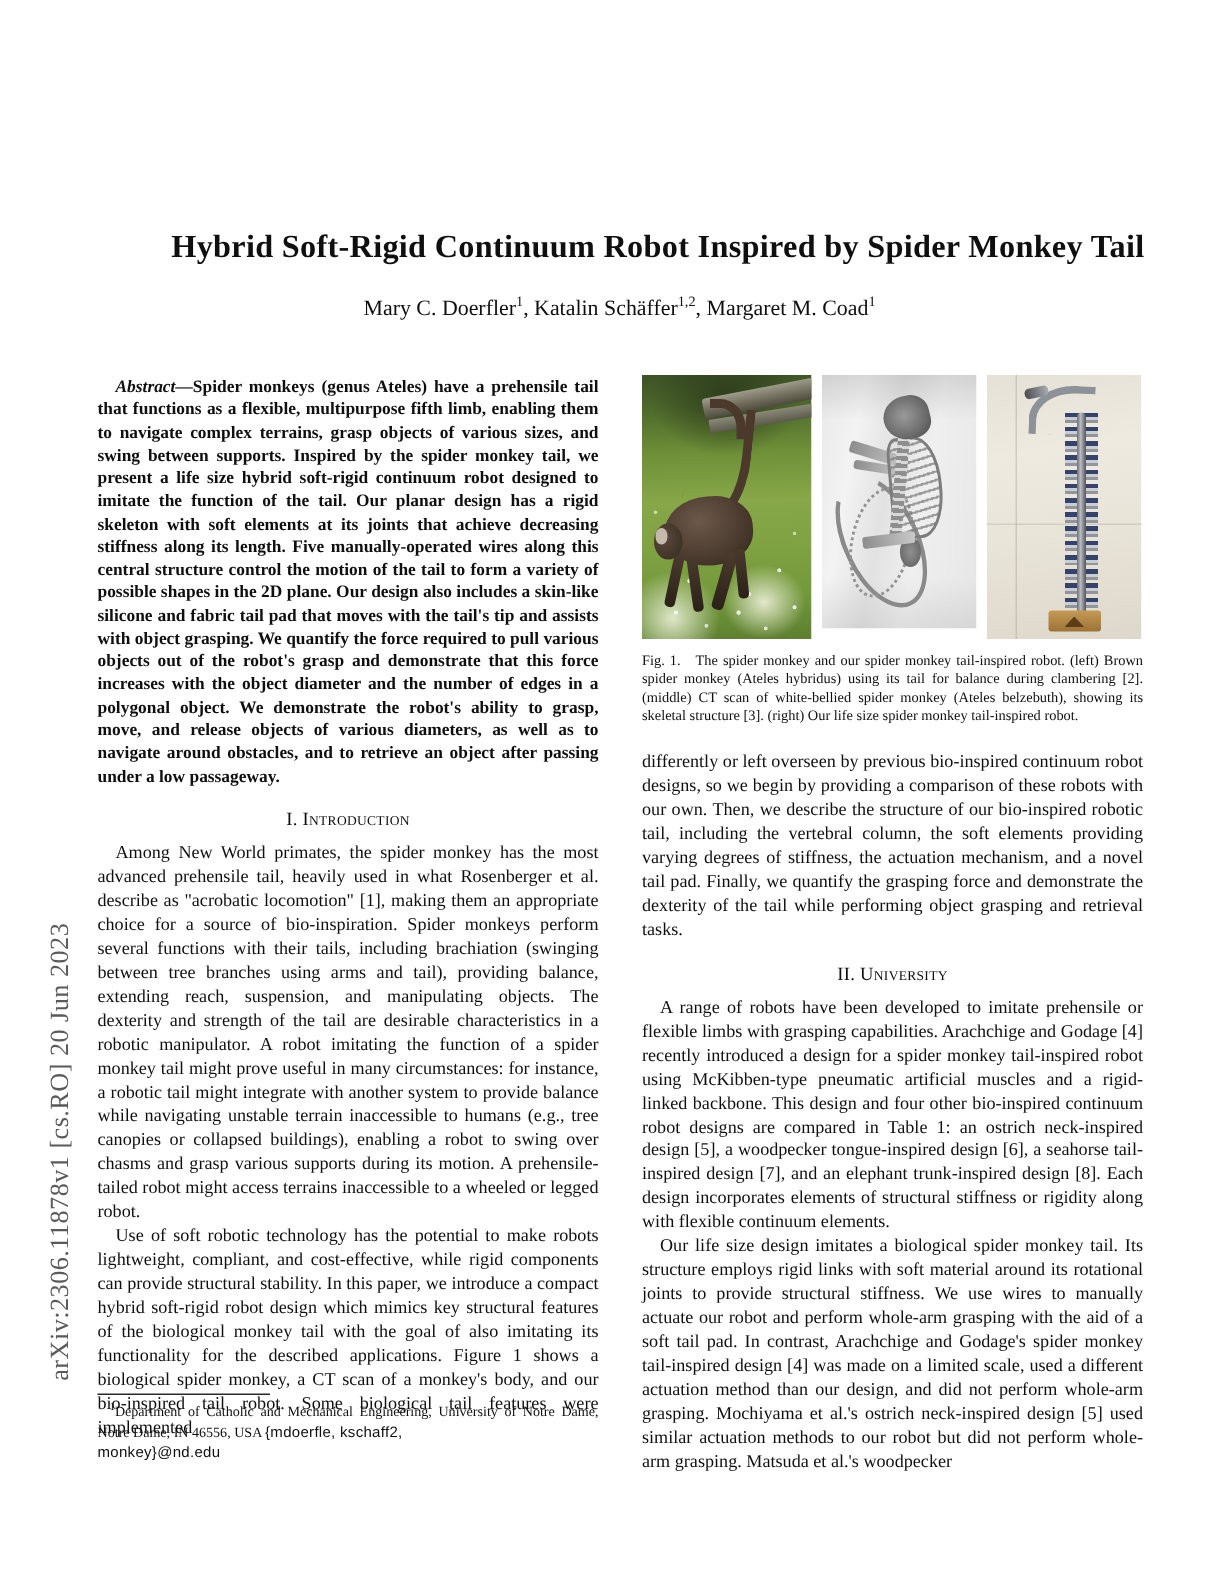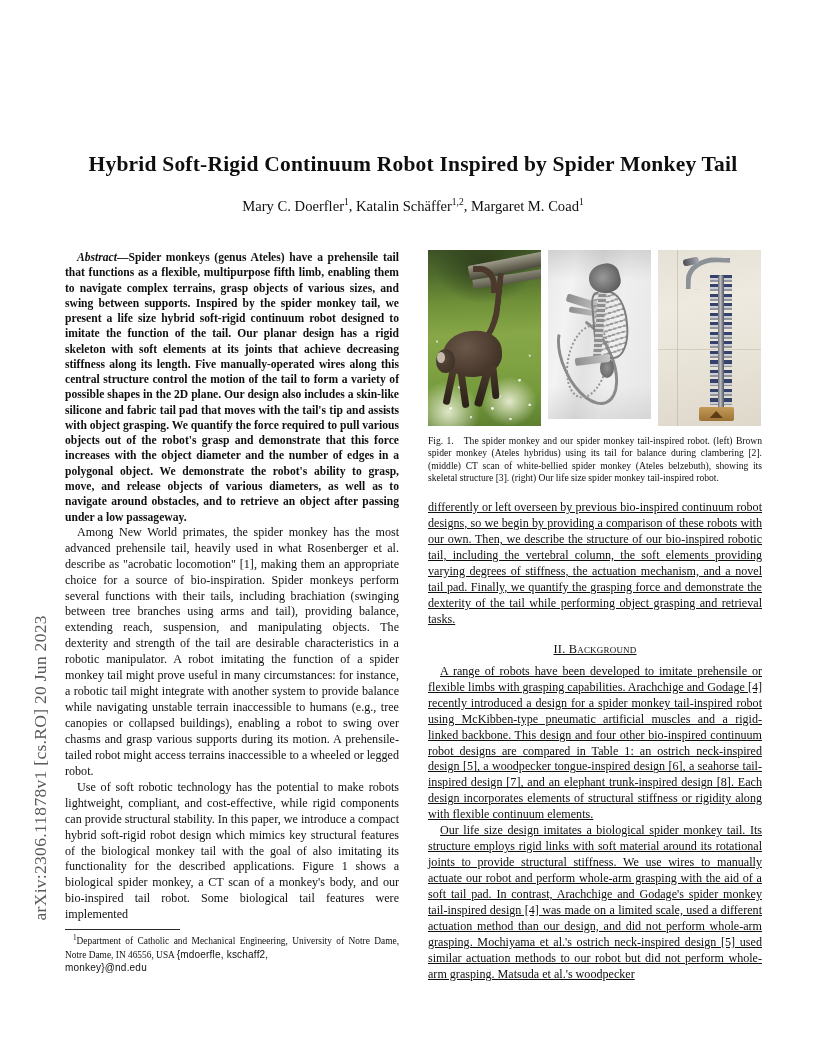--- a/index.html
+++ b/index.html
@@ -46,21 +46,21 @@
     top: 0;
     width: 700px;
     height: 1056px;
   }
 
   .title {
     position: absolute;
     left: 0;
     top: 152px;
     width: 700px;
-    text-align: center;
+    text-align: right;
     font-size: 21.5px;
     font-weight: bold;
     letter-spacing: 0.2px;
     line-height: 1.2;
   }
   .authors {
     position: absolute;
     left: 0;
     top: 196px;
     width: 700px;
@@ -403,20 +403,21 @@
 
   <div class="title">Hybrid Soft-Rigid Continuum Robot Inspired by Spider Monkey Tail</div>
 
   <div class="authors">
     <span>Mary C. Doerfler</span><sup>1</sup><span>, Katalin Schäffer</span><sup>1,2</sup><span>, Margaret M. Coad</span><sup>1</sup>
   </div>
 
   <div class="col col-left">
     <p class="abstract"><span class="lead">Abstract—</span><span>Spider monkeys (genus Ateles) have a prehensile tail that functions as a flexible, multipurpose fifth limb, enabling them to navigate complex terrains, grasp objects of various sizes, and swing between supports. Inspired by the spider monkey tail, we present a life size hybrid soft-rigid continuum robot designed to imitate the function of the tail. Our planar design has a rigid skeleton with soft elements at its joints that achieve decreasing stiffness along its length. Five manually-operated wires along this central structure control the motion of the tail to form a variety of possible shapes in the 2D plane. Our design also includes a skin-like silicone and fabric tail pad that moves with the tail's tip and assists with object grasping. We quantify the force required to pull various objects out of the robot's grasp and demonstrate that this force increases with the object diameter and the number of edges in a polygonal object. We demonstrate the robot's ability to grasp, move, and release objects of various diameters, as well as to navigate around obstacles, and to retrieve an object after passing under a low passageway.</span></p>
 
+    <div class="section-head">I.  Introduction</div>
 
     <p>Among New World primates, the spider monkey has the most advanced prehensile tail, heavily used in what Rosenberger et al. describe as "acrobatic locomotion" [1], making them an appropriate choice for a source of bio-inspiration. Spider monkeys perform several functions with their tails, including brachiation (swinging between tree branches using arms and tail), providing balance, extending reach, suspension, and manipulating objects. The dexterity and strength of the tail are desirable characteristics in a robotic manipulator. A robot imitating the function of a spider monkey tail might prove useful in many circumstances: for instance, a robotic tail might integrate with another system to provide balance while navigating unstable terrain inaccessible to humans (e.g., tree canopies or collapsed buildings), enabling a robot to swing over chasms and grasp various supports during its motion. A prehensile-tailed robot might access terrains inaccessible to a wheeled or legged robot.</p>
     <p>Use of soft robotic technology has the potential to make robots lightweight, compliant, and cost-effective, while rigid components can provide structural stability. In this paper, we introduce a compact hybrid soft-rigid robot design which mimics key structural features of the biological monkey tail with the goal of also imitating its functionality for the described applications. Figure 1 shows a biological spider monkey, a CT scan of a monkey's body, and our bio-inspired tail robot. Some biological tail features were implemented</p>
   </div>
 
   <div class="figure">
     <div class="fig-row">
 
       <div class="fig-panel panel-left">
         <div class="photo-monkey">
@@ -461,24 +462,24 @@
           <div class="base"></div>
           <div class="base-mark"></div>
         </div>
       </div>
 
     </div>
 
     <div class="fig-caption"><span class="label">Fig. 1.</span>&nbsp;&nbsp; <span>The spider monkey and our spider monkey tail-inspired robot. (left) Brown spider monkey (Ateles hybridus) using its tail for balance during clambering [2]. (middle) CT scan of white-bellied spider monkey (Ateles belzebuth), showing its skeletal structure [3]. (right) Our life size spider monkey tail-inspired robot.</span></div>
   </div>
 
-  <div class="col col-right" style="top:500px;text-decoration:underline;">
+  <div class="col col-right" style="top:500px;">
     <p class="noindent">differently or left overseen by previous bio-inspired continuum robot designs, so we begin by providing a comparison of these robots with our own. Then, we describe the structure of our bio-inspired robotic tail, including the vertebral column, the soft elements providing varying degrees of stiffness, the actuation mechanism, and a novel tail pad. Finally, we quantify the grasping force and demonstrate the dexterity of the tail while performing object grasping and retrieval tasks.</p>
 
-    <div class="section-head">II.  Background</div>
+    <div class="section-head">II.  University</div>
 
     <p>A range of robots have been developed to imitate prehensile or flexible limbs with grasping capabilities. Arachchige and Godage [4] recently introduced a design for a spider monkey tail-inspired robot using McKibben-type pneumatic artificial muscles and a rigid-linked backbone. This design and four other bio-inspired continuum robot designs are compared in Table 1: an ostrich neck-inspired design [5], a woodpecker tongue-inspired design [6], a seahorse tail-inspired design [7], and an elephant trunk-inspired design [8]. Each design incorporates elements of structural stiffness or rigidity along with flexible continuum elements.</p>
     <p>Our life size design imitates a biological spider monkey tail. Its structure employs rigid links with soft material around its rotational joints to provide structural stiffness. We use wires to manually actuate our robot and perform whole-arm grasping with the aid of a soft tail pad. In contrast, Arachchige and Godage's spider monkey tail-inspired design [4] was made on a limited scale, used a different actuation method than our design, and did not perform whole-arm grasping. Mochiyama et al.'s ostrich neck-inspired design [5] used similar actuation methods to our robot but did not perform whole-arm grasping. Matsuda et al.'s woodpecker</p>
   </div>
 
   <div class="footnote-rule"></div>
   <div class="footnotes">
     <p><sup>1</sup><span>Department of Catholic and Mechanical Engineering, University of Notre Dame, Notre Dame, IN 46556, USA </span><span class="mono">{mdoerfle, kschaff2,</span><br><span class="mono">monkey}@nd.edu</span></p>
   </div>
 

